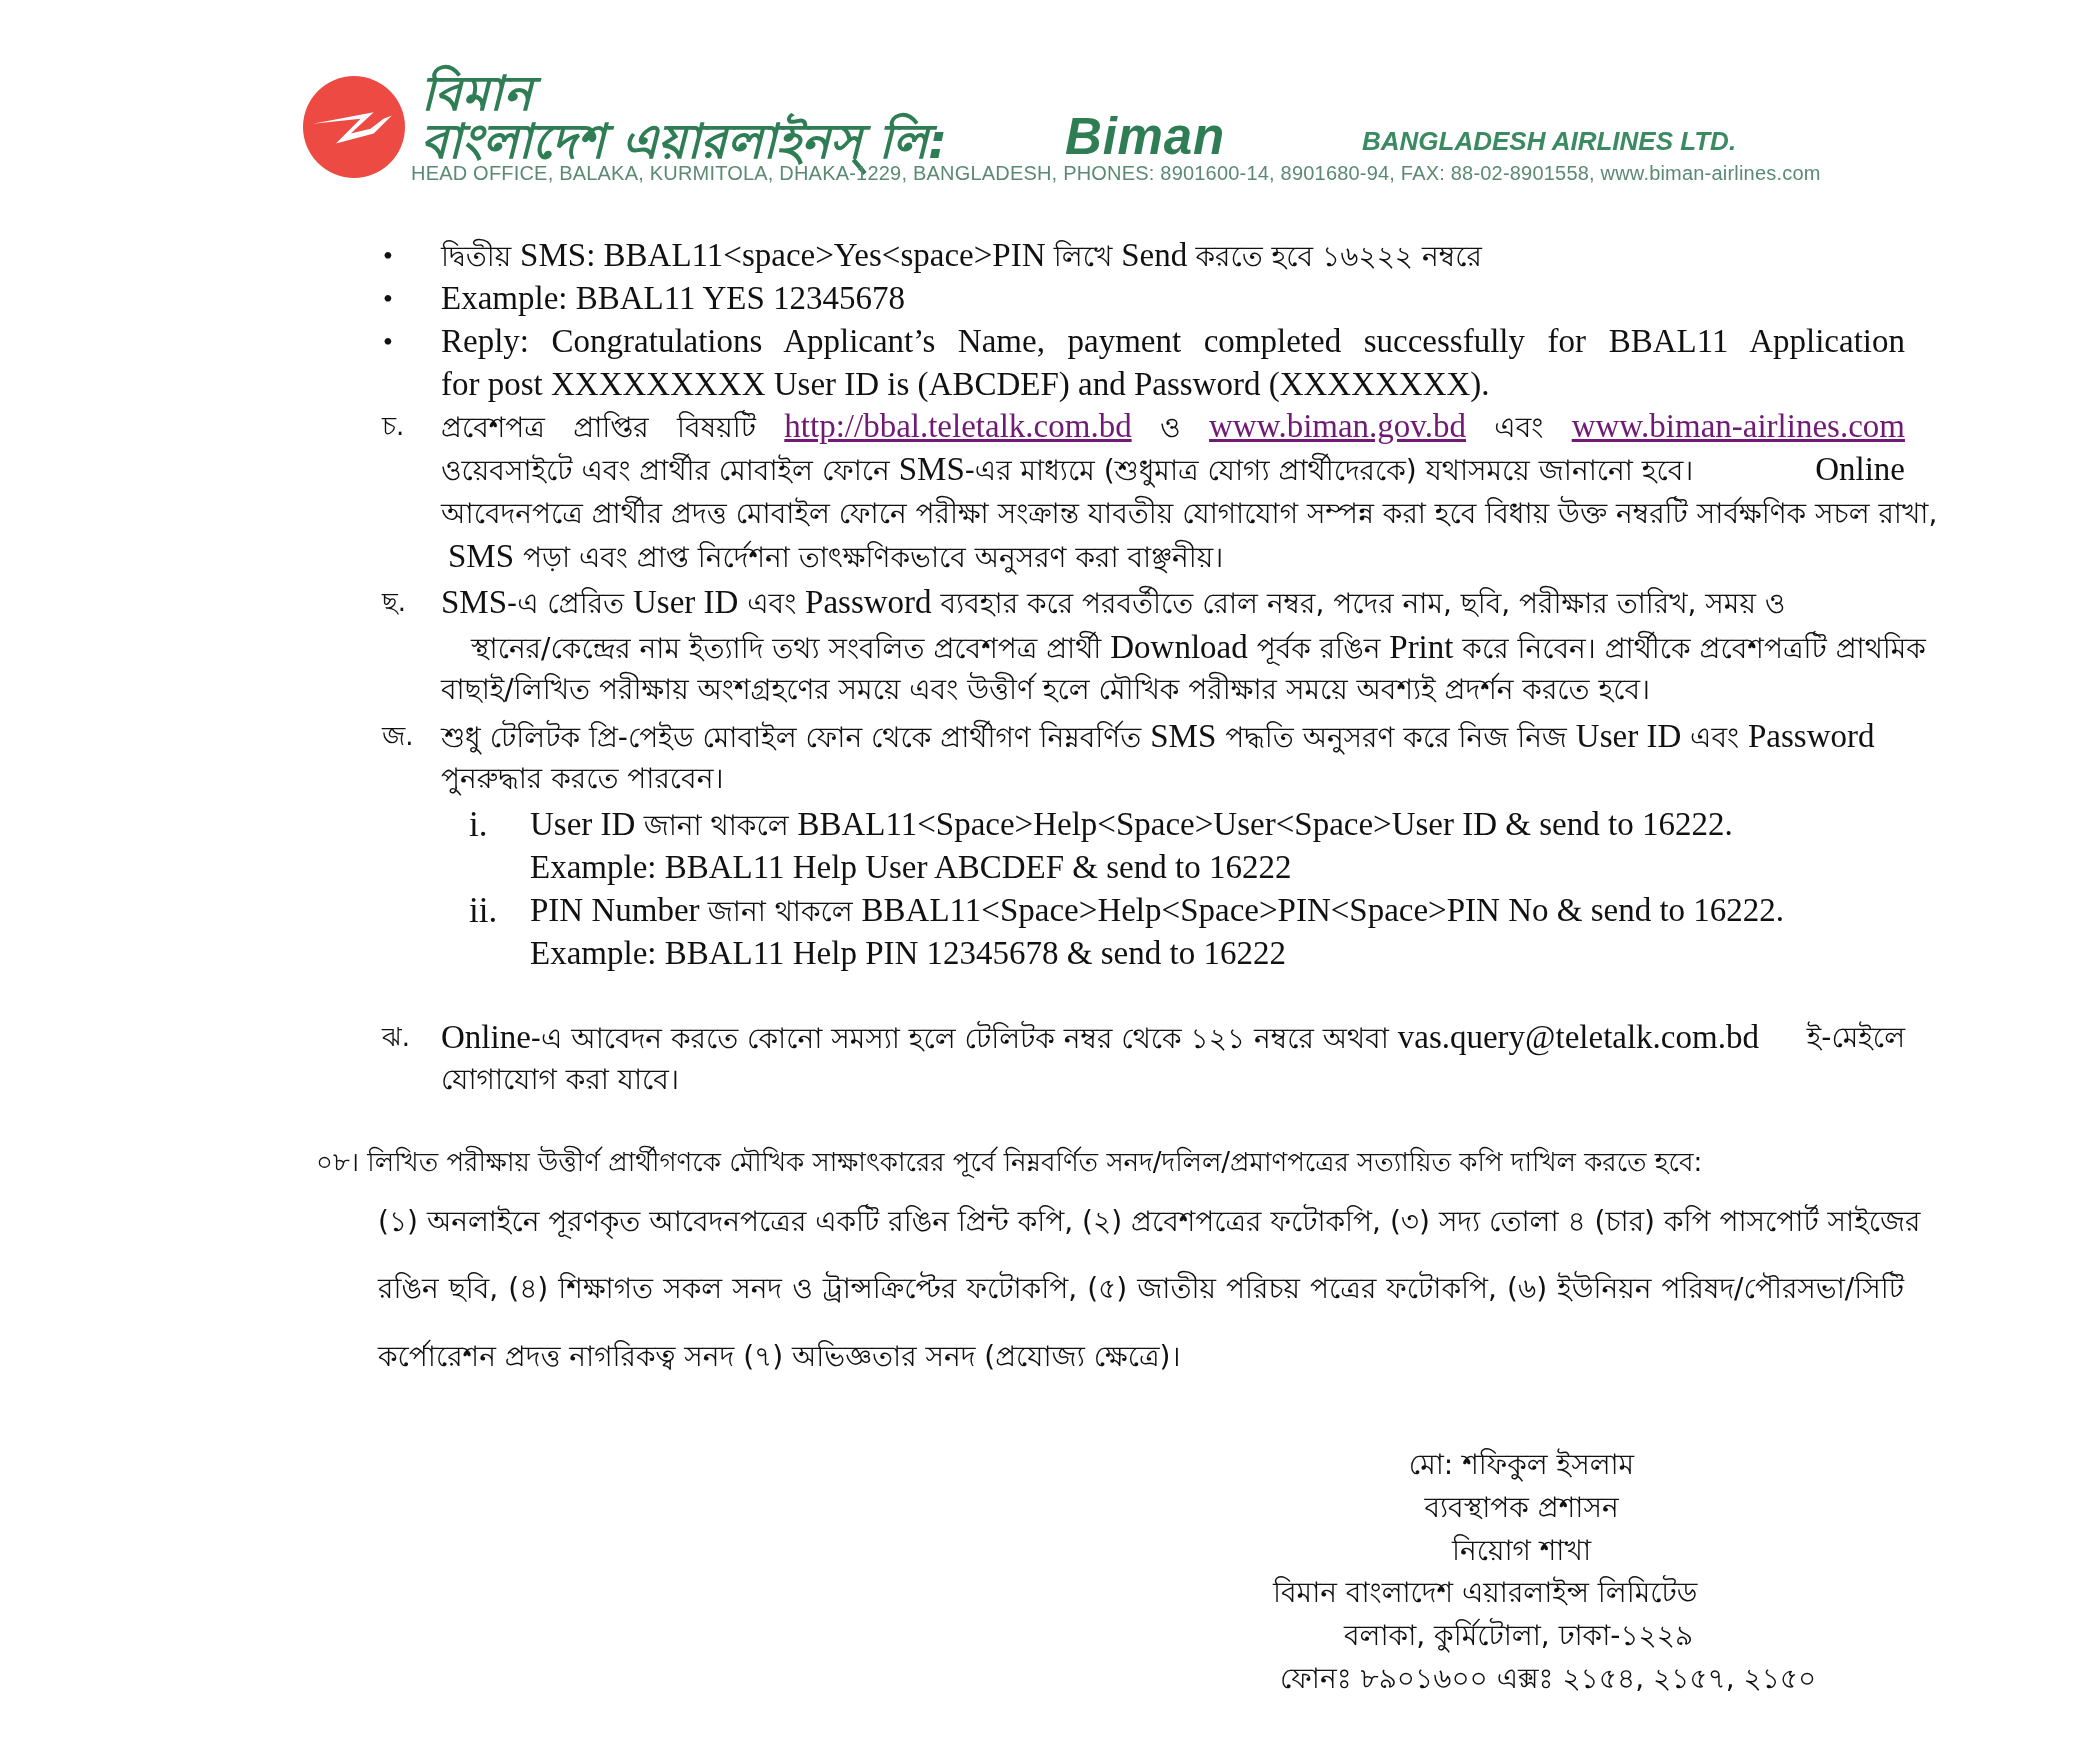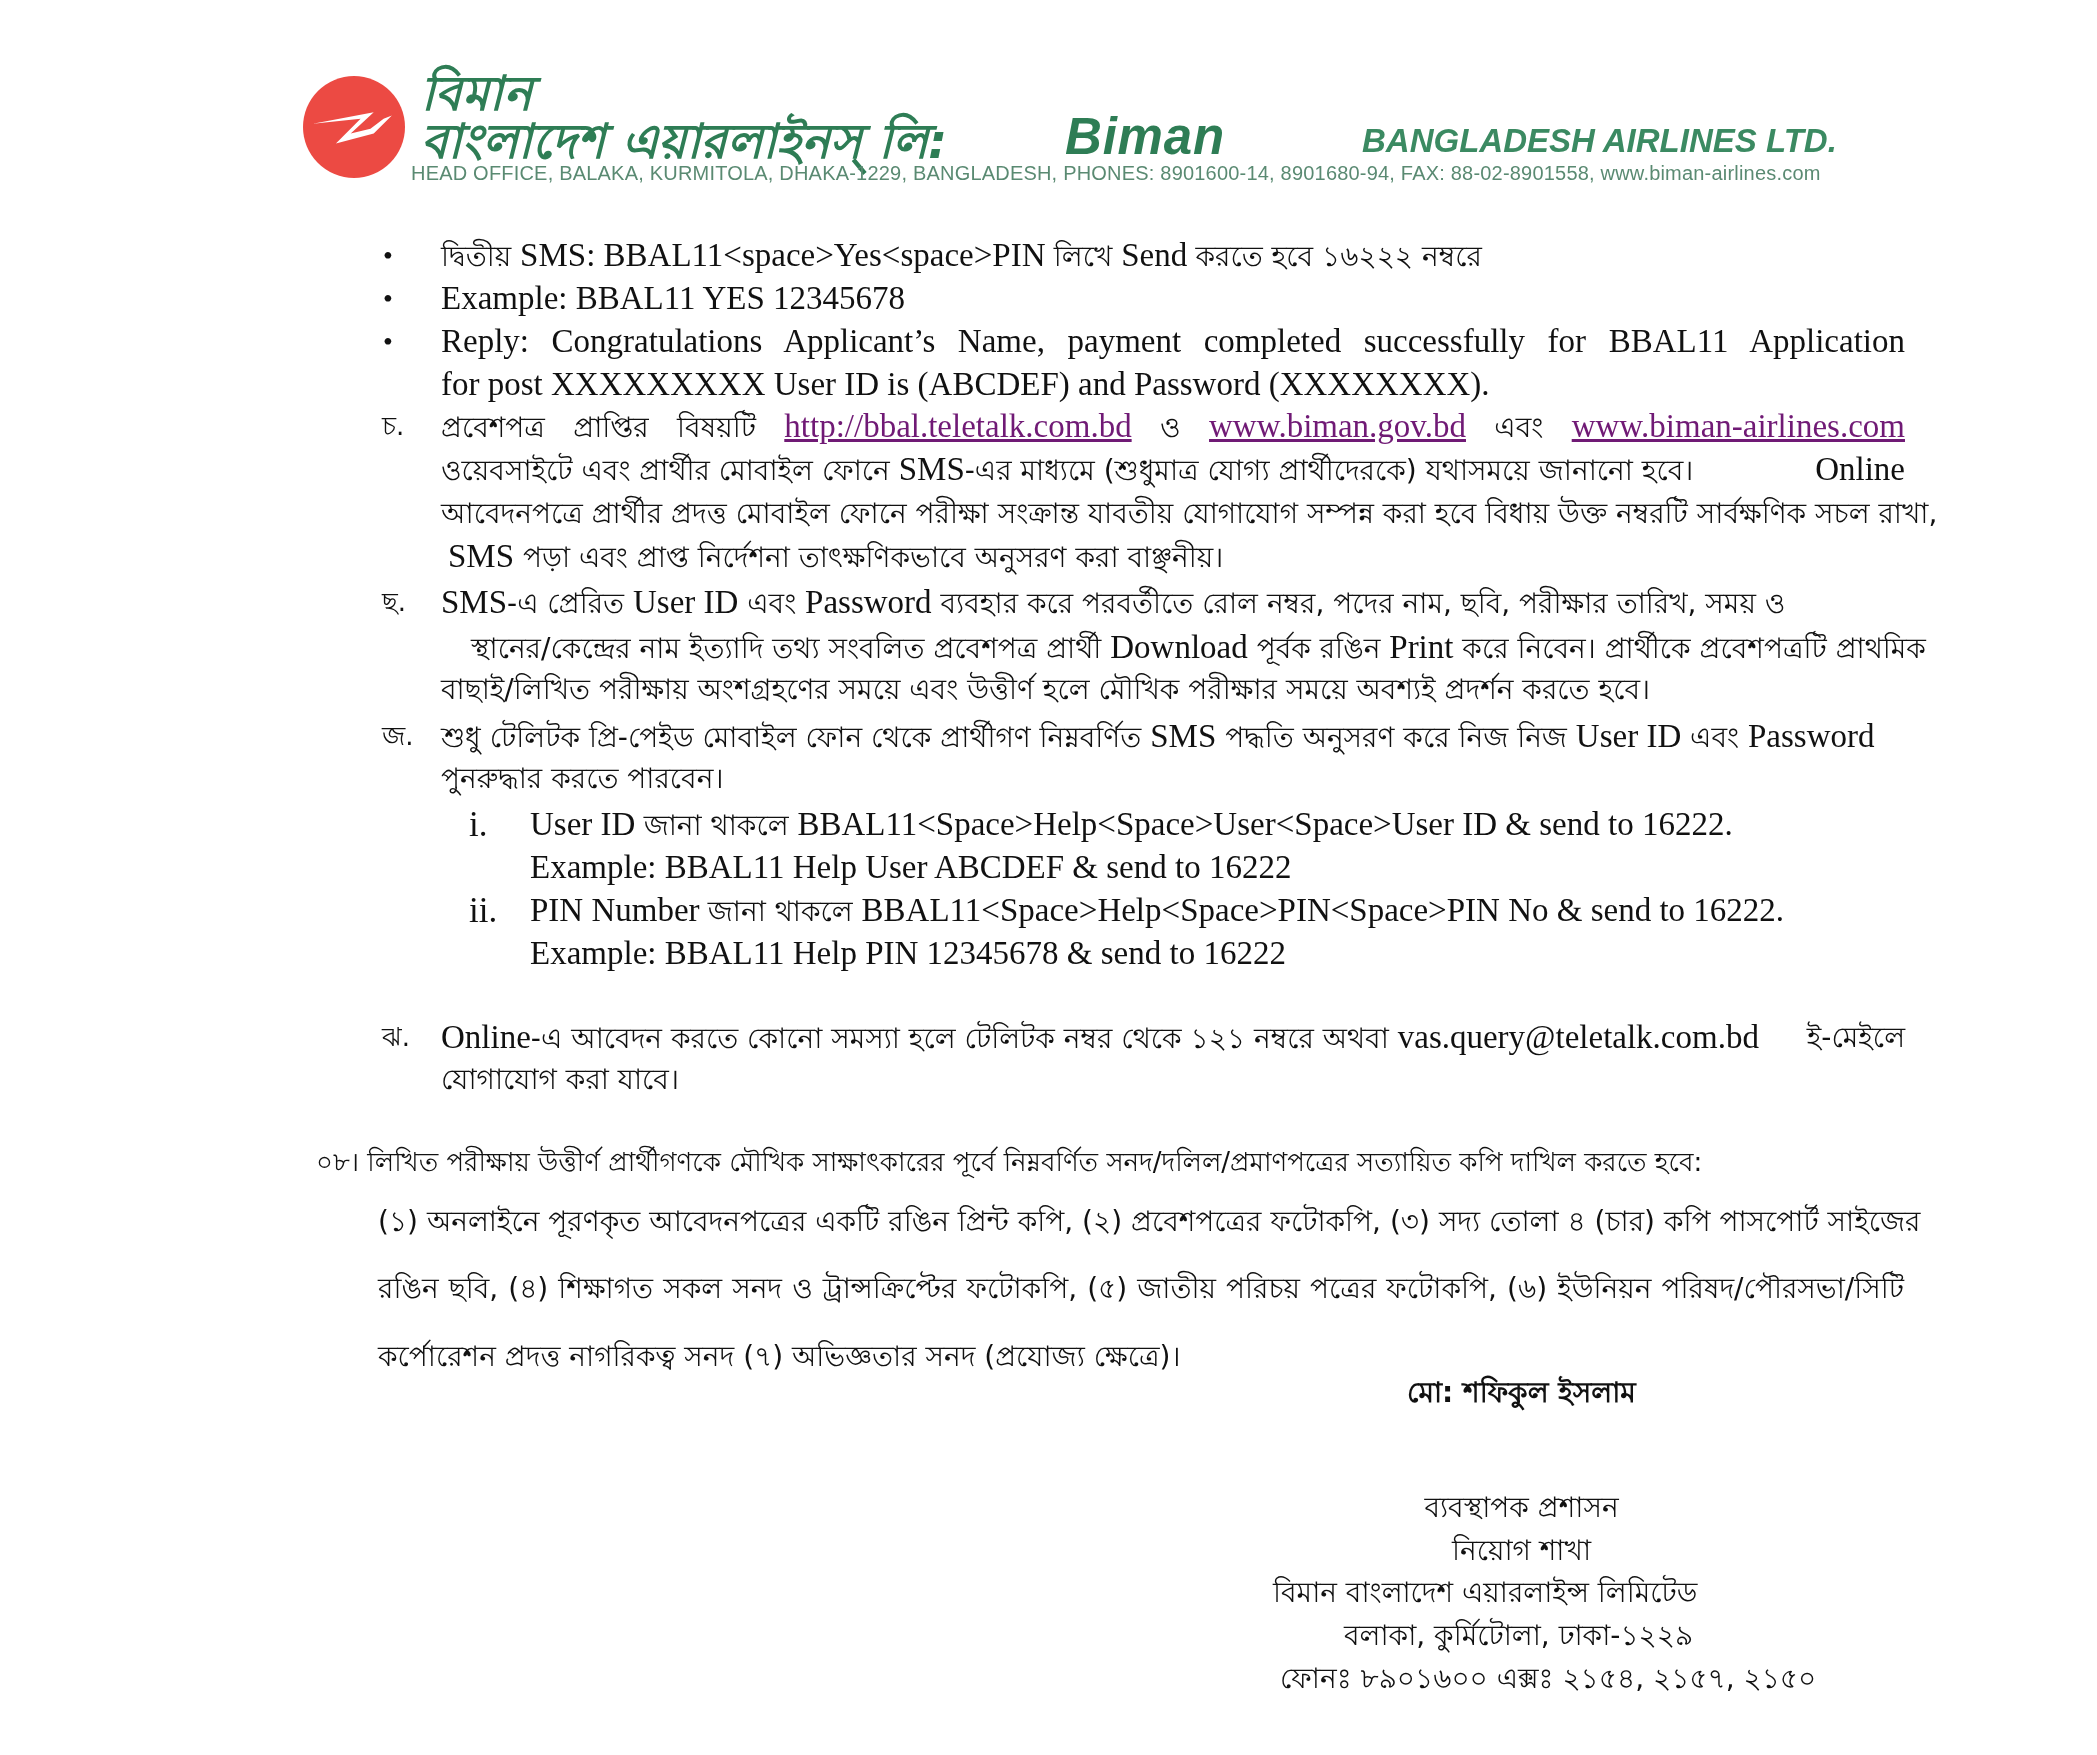--- a/index.html
+++ b/index.html
@@ -73,21 +73,21 @@
       color: #2e7d55;
       letter-spacing: 0.8px;
     }
     .brand-en {
       position: absolute;
       left: 1066px;
       top: 54px;
       font-family: "Liberation Sans", "DejaVu Sans", sans-serif;
       font-style: italic;
       font-weight: bold;
-      font-size: 33px;
+      font-size: 26px;
       line-height: 46px;
       color: #3b8a62;
       white-space: nowrap;
     }
     .address-line {
       position: absolute;
       left: 115px;
       top: 97px;
       font-family: "Liberation Sans", "DejaVu Sans", sans-serif;
       font-size: 20px;
@@ -225,21 +225,21 @@
     <span><span>Online</span><span class="bn">-এ আবেদন করতে কোনো সমস্যা হলে টেলিটক নম্বর থেকে ১২১ নম্বরে অথবা </span><span>vas.query@teletalk.com.bd</span></span>
       <span class="bn"> ই-মেইলে</span>
   </div>
   <div class="line bn" style="left:441px; top:1059px;">যোগাযোগ করা যাবে।</div>
 
   <div class="line bn" style="left:316px; top:1142px; font-size:26px;">০৮। লিখিত পরীক্ষায় উত্তীর্ণ প্রার্থীগণকে মৌখিক সাক্ষাৎকারের পূর্বে নিম্নবর্ণিত সনদ/দলিল/প্রমাণপত্রের সত্যায়িত কপি দাখিল করতে হবে:</div>
   <div class="line bn" style="left:378px; top:1201px; width:1526px; text-align:justify; text-align-last:justify;">(১) অনলাইনে পূরণকৃত আবেদনপত্রের একটি রঙিন প্রিন্ট কপি, (২) প্রবেশপত্রের ফটোকপি, (৩) সদ্য তোলা ৪ (চার) কপি পাসপোর্ট সাইজের</div>
   <div class="line bn" style="left:378px; top:1268px; width:1526px; text-align:justify; text-align-last:justify;">রঙিন ছবি, (৪) শিক্ষাগত সকল সনদ ও ট্রান্সক্রিপ্টের ফটোকপি, (৫) জাতীয় পরিচয় পত্রের ফটোকপি, (৬) ইউনিয়ন পরিষদ/পৌরসভা/সিটি</div>
   <div class="line bn" style="left:378px; top:1336px;">কর্পোরেশন প্রদত্ত নাগরিকত্ব সনদ (৭) অভিজ্ঞতার সনদ (প্রযোজ্য ক্ষেত্রে)।</div>
 
-  <div class="sig" style="left:1316px; top:1372px; width:411px; font-weight:bold;">মো: শফিকুল ইসলাম</div>
+  <div class="sig" style="left:1316px; top:1444px; width:411px; font-weight:normal;">মো: শফিকুল ইসলাম</div>
   <div class="sig" style="left:1316px; top:1487px; width:411px;">ব্যবস্থাপক প্রশাসন</div>
   <div class="sig" style="left:1316px; top:1530px; width:411px;">নিয়োগ শাখা</div>
   <div class="sig" style="left:1273px; top:1572px; text-align:left;">বিমান বাংলাদেশ এয়ারলাইন্স লিমিটেড</div>
   <div class="sig" style="left:1344px; top:1615px; text-align:center;">বলাকা, কুর্মিটোলা, ঢাকা-১২২৯</div>
   <div class="sig" style="left:1280px; top:1658px; text-align:left;">ফোনঃ ৮৯০১৬০০ এক্সঃ ২১৫৪, ২১৫৭, ২১৫০</div>
 
 </div>
 
 
 </body></html>

